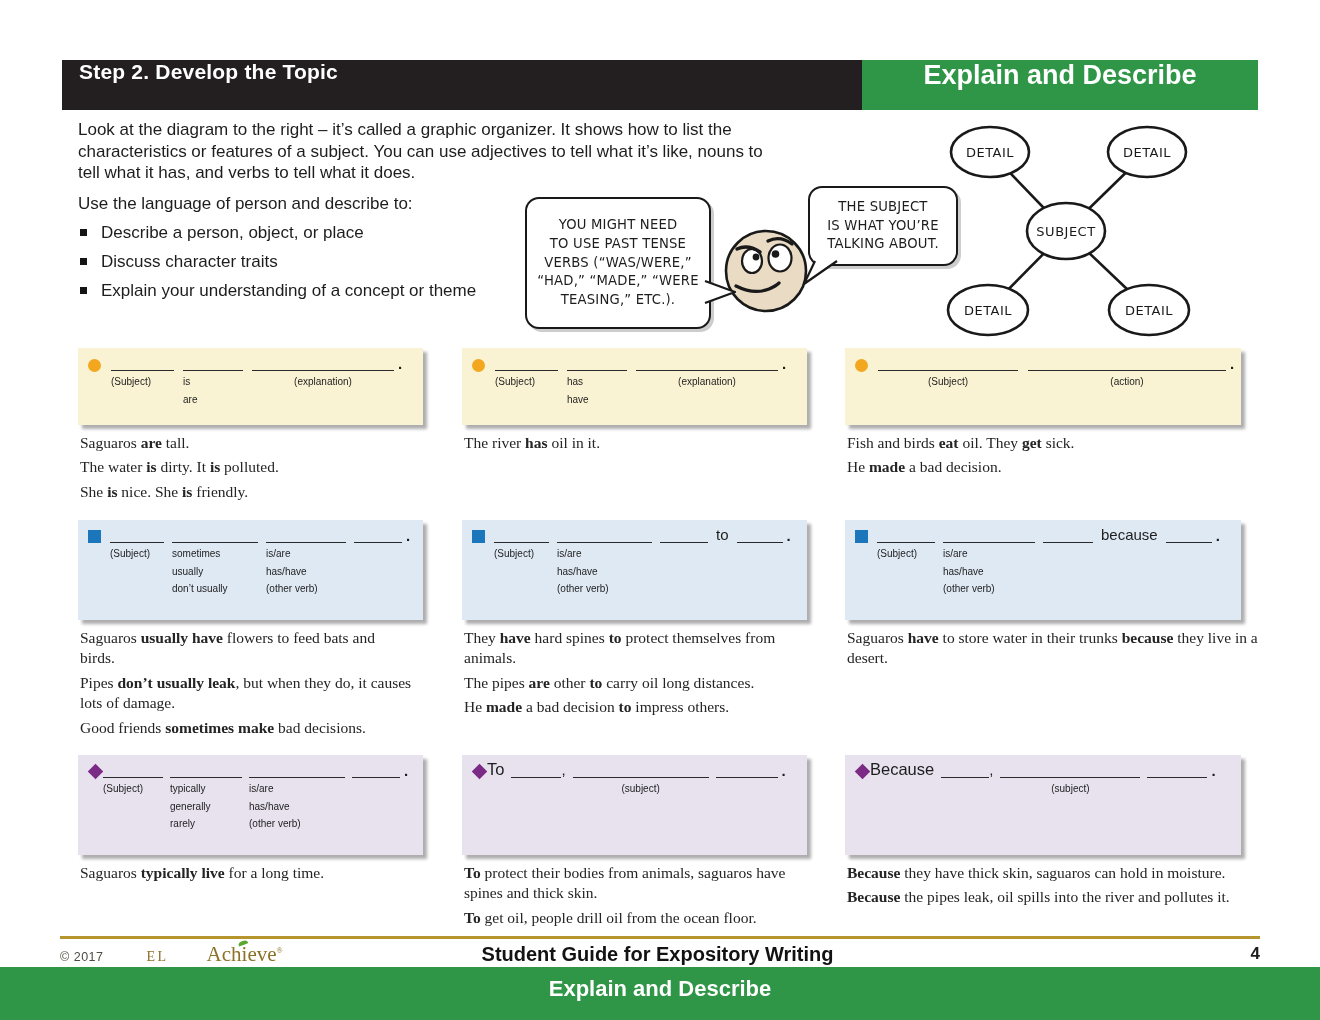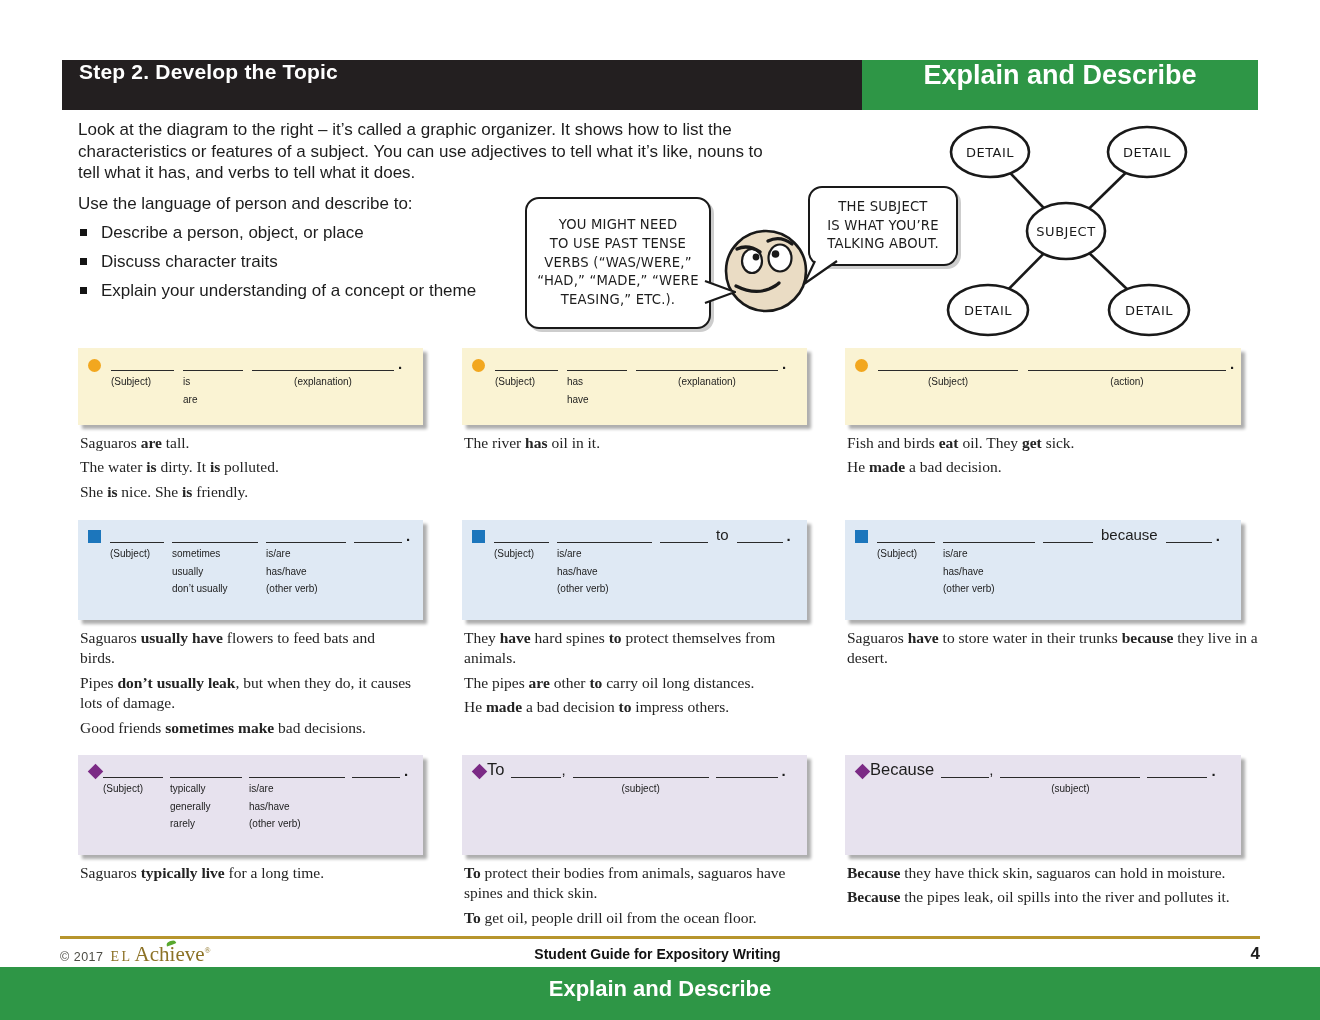--- a/index.html
+++ b/index.html
@@ -56,27 +56,27 @@
   #ex2{left:847px;top:433px;width:420px}
   #ex3{left:80px;top:628px;width:332px}
   #ex4{left:464px;top:628px;width:356px}
   #ex5{left:847px;top:628px;width:420px}
   #ex6{left:80px;top:863px;width:345px}
   #ex7{left:464px;top:863px;width:342px}
   #ex8{left:847px;top:863px;width:430px}
   
   #footer-line{position:absolute;left:60px;top:936px;width:1200px;height:3px;background:var(--footer-gold);}
   #footer-row{position:absolute;left:60px;top:941px;width:1200px;height:26px;display:flex;align-items:center;}
-  #brand{display:flex;align-items:baseline;}
+  #brand{display:flex;align-items:baseline;gap:36px;}
   .copyright{font-size:12.5px;color:#4c4c44;letter-spacing:.5px;margin-right:7px;}
   .brand-el{font-size:14px;color:var(--brand-gold);letter-spacing:2.5px;font-family:"Liberation Serif",serif;margin-right:2px;}
   .brand-achieve{font-size:21px;color:var(--brand-gold);font-family:"Liberation Serif",serif;position:relative;line-height:1;}
   .brand-mark{font-size:8px;color:var(--brand-gold);vertical-align:super;}
   .leaf{position:absolute;width:10px;height:4px;background:var(--leaf-green);border-radius:50% 50% 50% 50%/100% 100% 10% 10%;top:-3px;left:31px;transform:rotate(-22deg);}
-  #doc-title{position:absolute;left:0;right:5px;text-align:center;font-weight:bold;font-size:14px;color:#121212;}
+  #doc-title{position:absolute;left:0;right:5px;text-align:center;font-weight:bold;font-size:20px;color:#121212;}
   #page-num{margin-left:auto;font-weight:bold;font-size:17px;}
   #banner{position:absolute;left:0;top:967px;width:1320px;height:53px;background:var(--header-green);color:#fff;display:flex;justify-content:center;align-items:flex-start;padding-top:9px;box-sizing:border-box;font-size:22px;font-weight:bold;}
 </style>
 </head>
 <body>
 
 <div class="bar" id="bar-black">
   <span>Step 2. Develop the Topic</span>
 </div>
 <div class="bar" id="bar-green">

